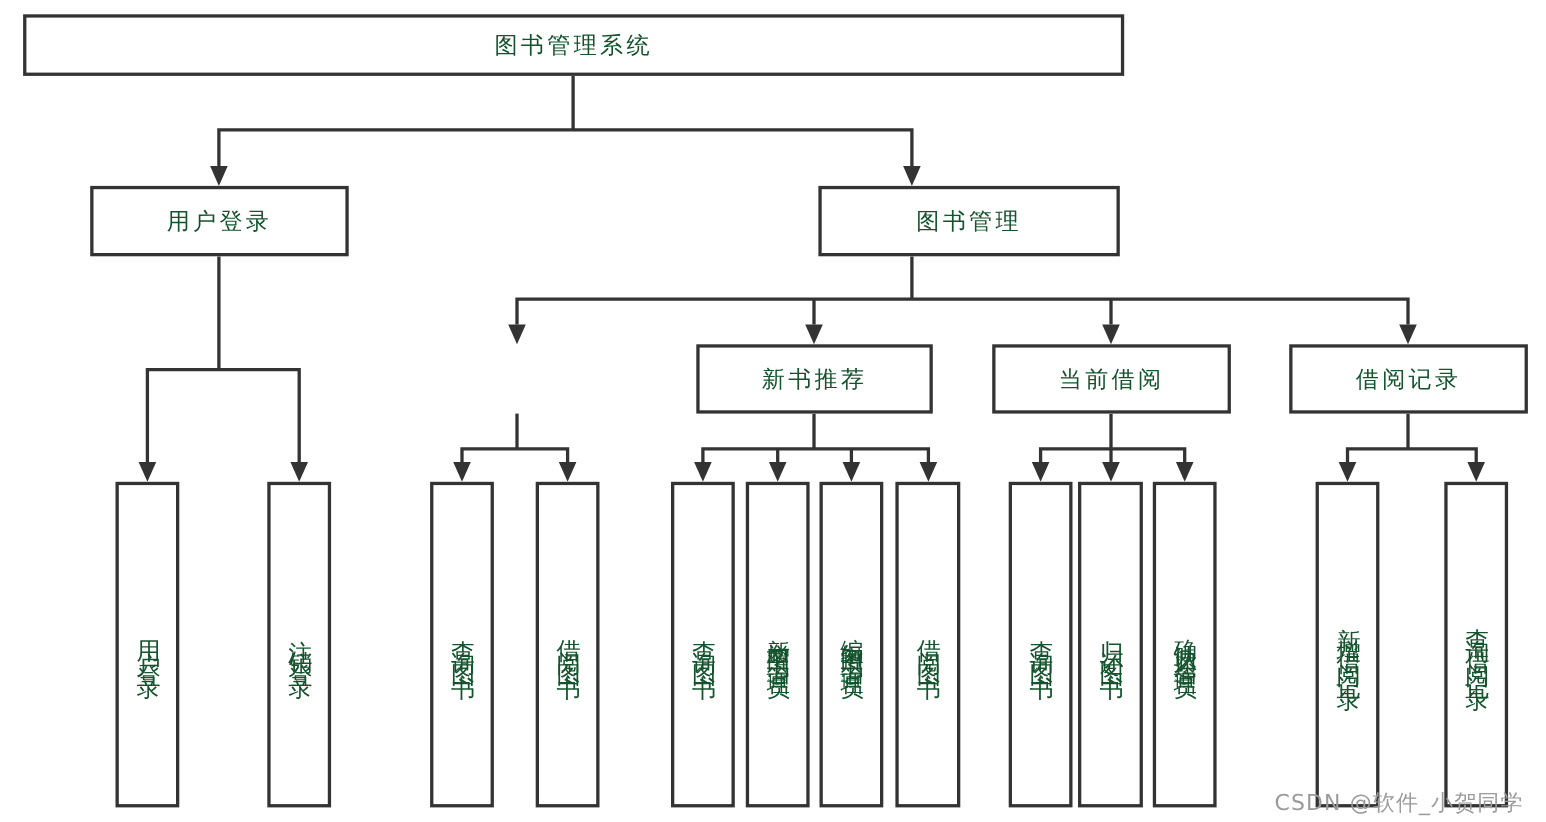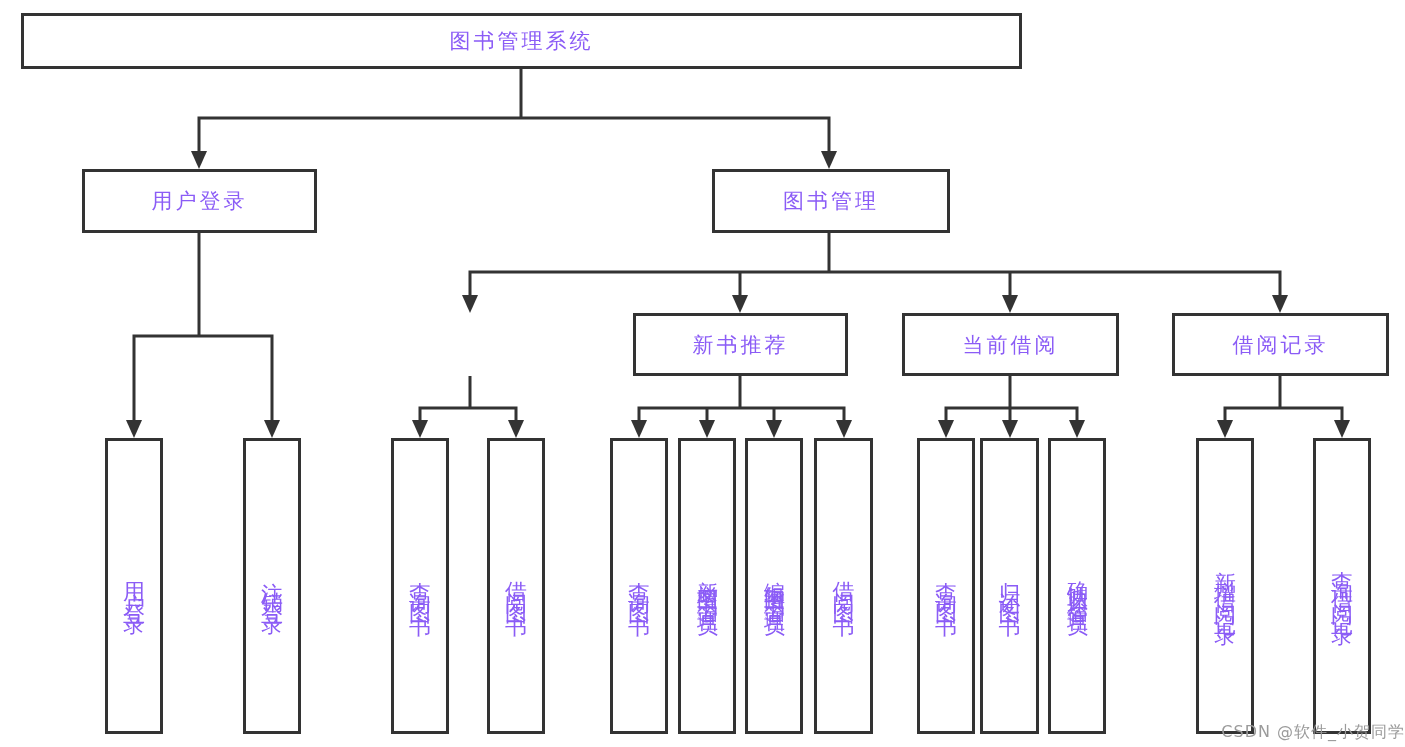--- a/index.html
+++ b/index.html
@@ -15,40 +15,40 @@
   .node{
     position:absolute;
     border:3px solid #333333;
     background:#ffffff;
     box-sizing:border-box;
     display:flex;align-items:center;justify-content:center;
   }
   .node .lbl{
     font-size:21px;
     letter-spacing:3px;
-    color:#8b5cf6;
+    color:#14532d;
     white-space:nowrap;
     text-align:center;
   }
   .node.v .lbl{
     writing-mode:vertical-rl;
     text-orientation:mixed;
     font-size:22px;
     letter-spacing:11px;
     line-height:1;
     white-space:normal;
   }
   .node.v .lbl.tight{
     font-size:21px;
     letter-spacing:5px;
   }
   .watermark{
     position:absolute;
-    right:0;bottom:4px;
-    font-size:16px;
+    right:20px;bottom:4px;
+    font-size:20px;
     color:#9b9b9b;
     letter-spacing:1px;
     white-space:nowrap;
   }
 </style>
 </head>
 <body>
 
 <div class="stage">
 
@@ -106,21 +106,21 @@
     </g>
   </svg>
 
   <div class="node" style="left:21px;top:13px;width:1001px;height:56px">
     <span class="lbl">图书管理系统</span>
   </div>
 
   <div class="node" style="left:82px;top:169px;width:235px;height:64px">
     <span class="lbl">用户登录</span>
   </div>
-  <div class="node" style="left:712px;top:169px;width:238px;height:64px">
+  <div class="node" style="left:744px;top:169px;width:274px;height:64px">
     <span class="lbl">图书管理</span>
   </div>
 
   <div class="node" style="left:633px;top:313px;width:215px;height:63px">
     <span class="lbl">新书推荐</span>
   </div>
   <div class="node" style="left:902px;top:313px;width:217px;height:63px">
     <span class="lbl">当前借阅</span>
   </div>
   <div class="node" style="left:1172px;top:313px;width:217px;height:63px">

